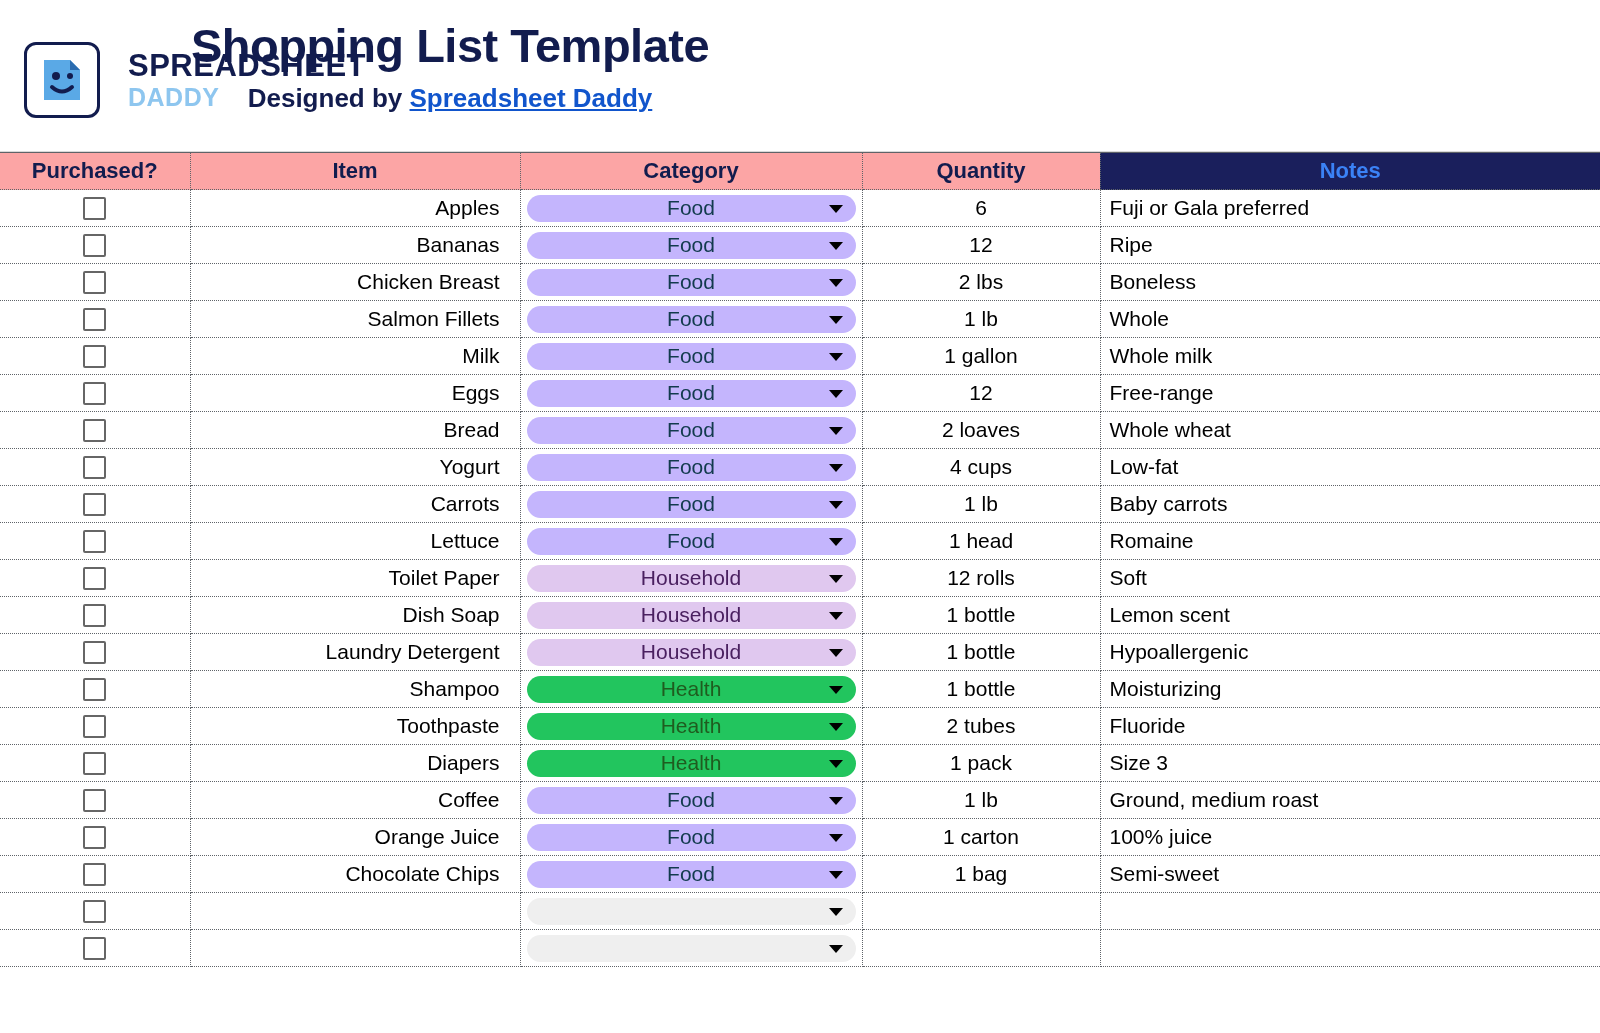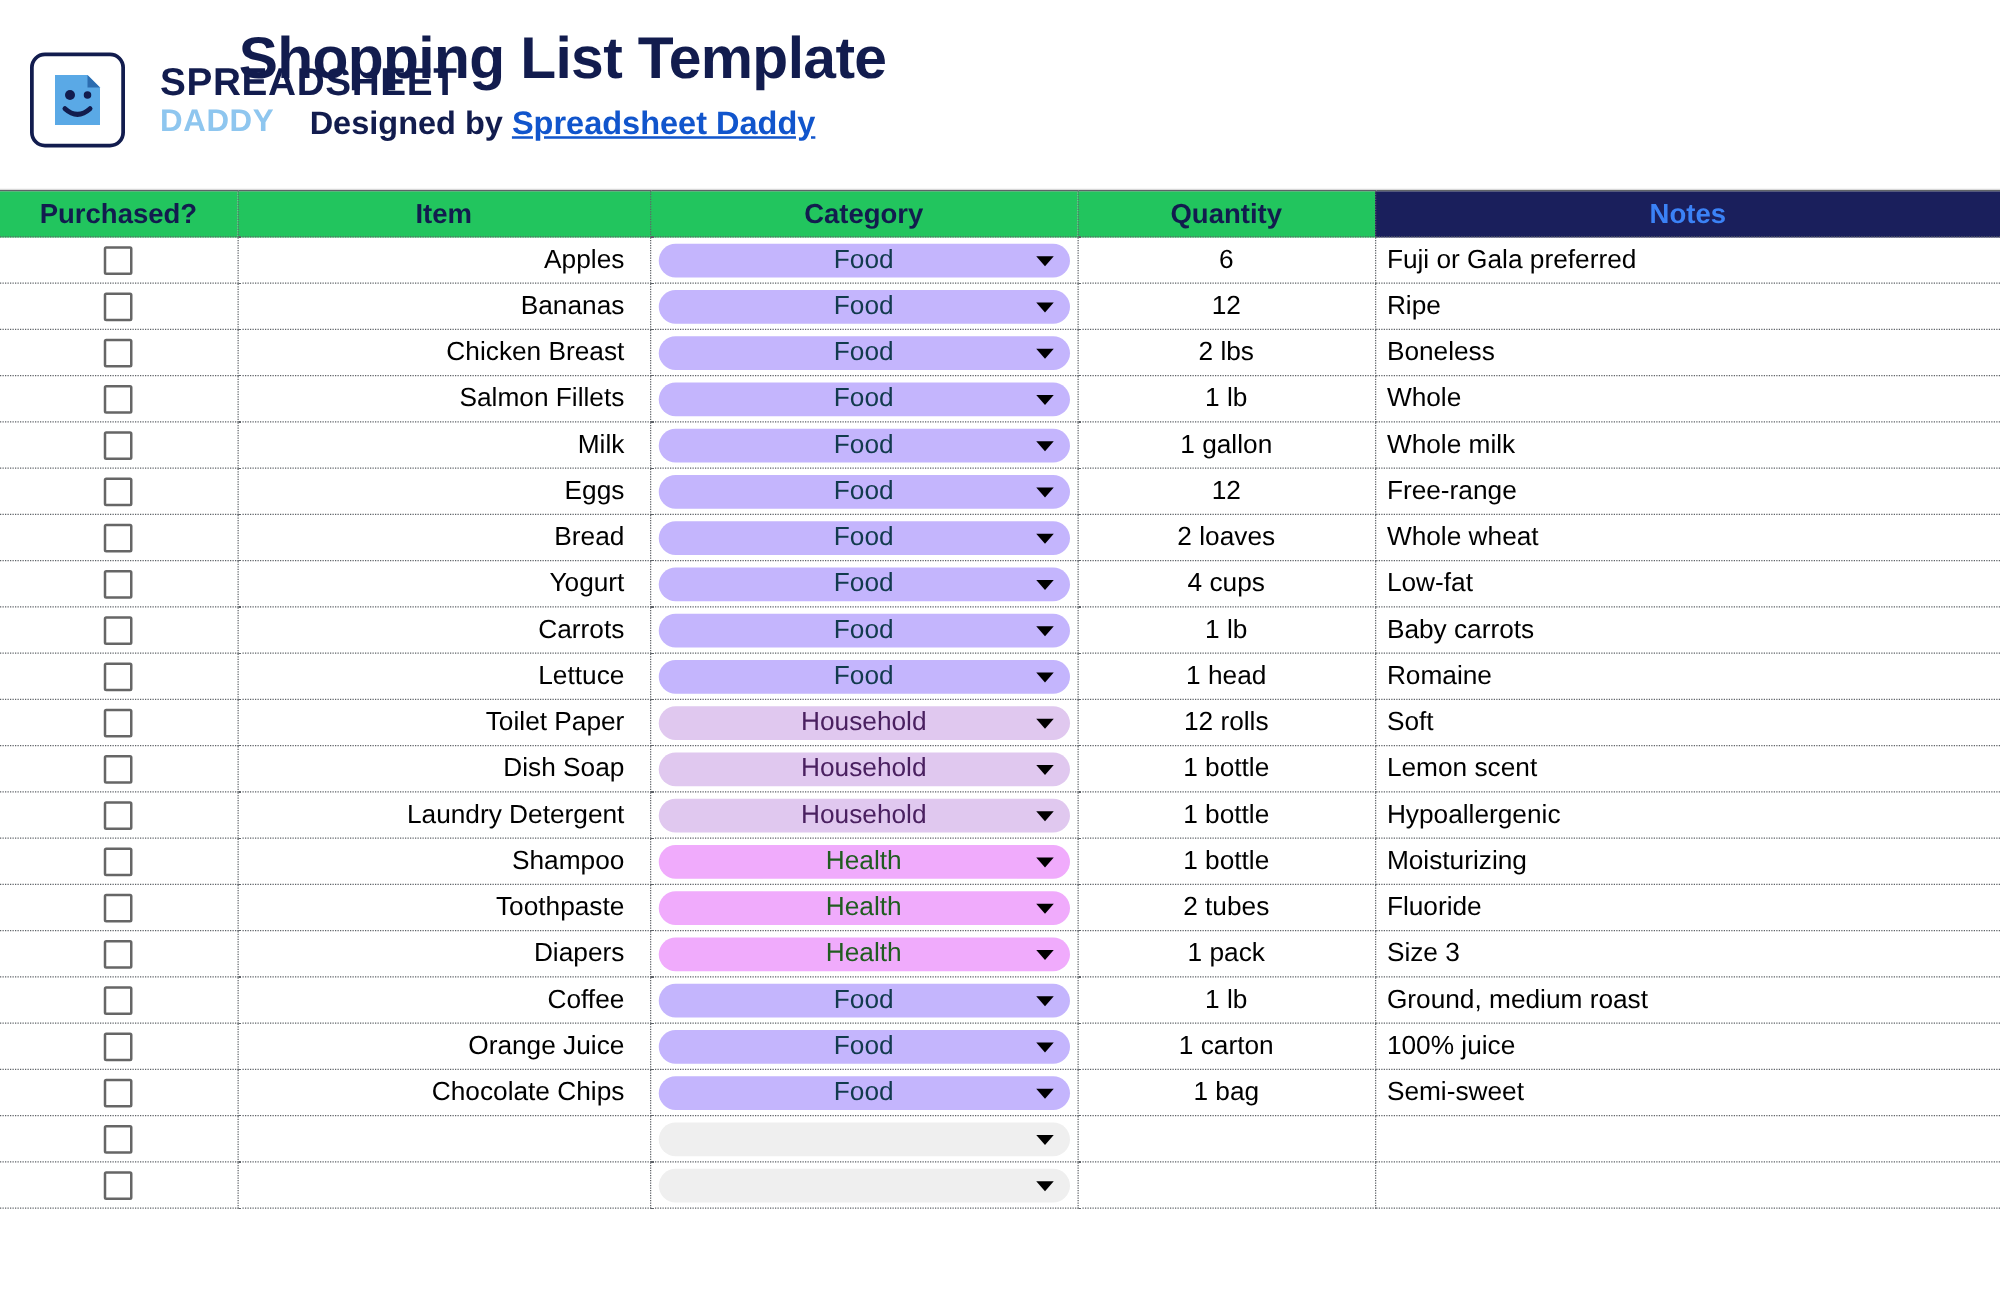--- a/index.html
+++ b/index.html
@@ -105,21 +105,21 @@
     border-bottom: 1px dotted #5f6368;
     vertical-align: middle;
   }
   .grid tr th:last-child, .grid tr td:last-child { border-right: none; }
 
   thead th {
     height: 42px;
     font-size: 22px;
     font-weight: bold;
     text-align: center;
-    background: #22c55e;
+    background: #fca5a5;
     color: #121c4e;
     border-right: 1px solid #ffffff;
     border-bottom: 1px solid #5f6368;
     border-top: 1px solid #5f6368;
   }
   thead th.notes-head {
     background: #1a1f5c;
     color: #3b82f6;
     border-right: none;
   }
@@ -160,21 +160,21 @@
     top: 50%;
     width: 0;
     height: 0;
     margin-top: -3px;
     border-left: 7px solid transparent;
     border-right: 7px solid transparent;
     border-top: 8px solid #000000;
   }
   .pill.food      { background: #c4b5fd; color: #123a4d; }
   .pill.household { background: #e0c8ef; color: #4a2060; }
-  .pill.health    { background: #f0abfc; color: #1f5c1f; }
+  .pill.health    { background: #22c55e; color: #1f5c1f; }
   .pill.empty     { background: #efefef; color: transparent; }
   .pill.empty .caret { border-top-color: #000000; }
 
   
   .row-empty td { height: 37px; }
 </style>
 </head>
 <body>
 
 <div class="header">

